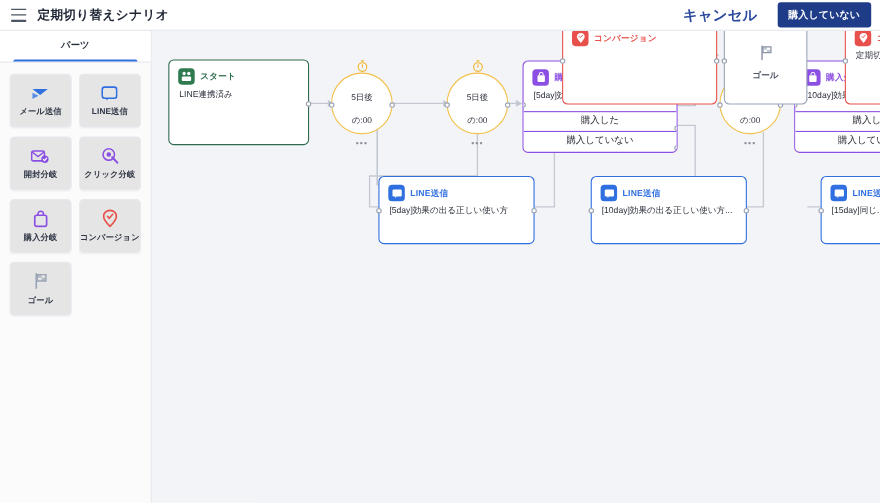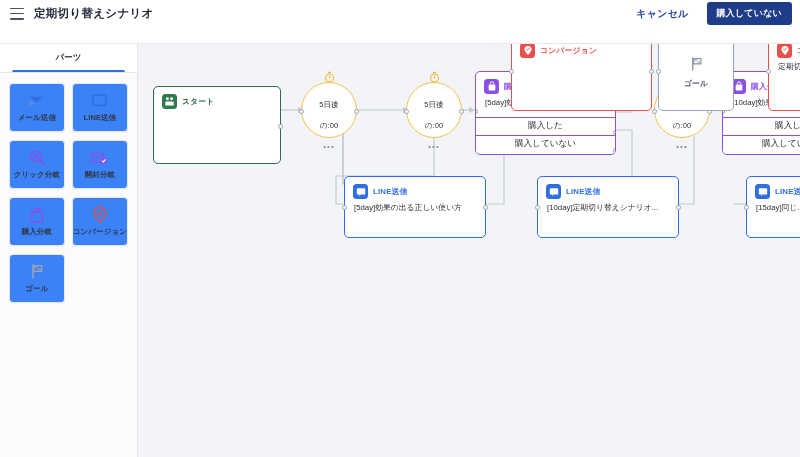--- a/index.html
+++ b/index.html
@@ -7,28 +7,28 @@
     width:800px;height:457px;overflow:hidden;
     font-family:"Liberation Sans","DejaVu Sans",sans-serif;
     background:#ffffff;color:#1f2937;
     -webkit-font-smoothing:antialiased;
   }
   .app{position:relative;width:800px;height:457px;display:flex;flex-direction:column;}
 
   
   .topbar{
     height:27px;min-height:27px;background:#fff;border-bottom:1px solid #e3e6ec;
-    display:flex;align-items:center;padding:0 8px 16px 10px;gap:10px;position:relative;z-index:30;
+    display:flex;align-items:center;padding:0 8px 0 10px;gap:10px;position:relative;z-index:30;
   }
   .hamburger{width:14px;height:12px;display:flex;flex-direction:column;justify-content:space-between;cursor:pointer;}
   .hamburger i{display:block;height:1.6px;background:#4b5563;border-radius:1px;}
   .app-title{font-size:11.5px;font-weight:bold;color:#1d2433;letter-spacing:.3px;}
   .topbar-spacer{flex:1;}
   .btn-cancel{
-    font-size:10px;color:#2b4a9b;background:transparent;border:none;padding:4px 8px;
+    font-size:13px;color:#2b4a9b;background:transparent;border:none;padding:4px 8px;
     cursor:pointer;font-weight:bold;letter-spacing:.2px;margin-left:28px;
   }
   .btn-save{
     font-size:9px;color:#fff;background:#1f3c88;border:none;border-radius:3px;
     padding:5px 10px;cursor:pointer;font-weight:bold;letter-spacing:.2px;
   }
 
   
   .body{flex:1;display:flex;min-height:0;}
 
@@ -42,21 +42,21 @@
     flex:1;display:flex;align-items:center;justify-content:center;
     font-size:8.5px;font-weight:bold;color:#2f6fe0;cursor:pointer;position:relative;
   }
   .tab.active{color:#1f2937;}
   .tab.active:after{
     content:"";position:absolute;left:12px;right:12px;bottom:0;height:2.5px;
     background:#2f6fe0;border-radius:2px 2px 0 0;
   }
   .palette{padding:10px 9px;display:grid;grid-template-columns:1fr 1fr;gap:8px 7px;}
   .palette-item{
-    background:#3b82f6;border:1px solid #e6e8ee;border-radius:4px;height:47px;
+    background:#e5e5e5;border:1px solid #e6e8ee;border-radius:4px;height:47px;
     display:flex;flex-direction:column;align-items:center;justify-content:center;gap:4px;
     cursor:grab;box-shadow:0 1px 1px rgba(16,24,40,.03);
   }
   .palette-item .pi-icon{height:17px;display:flex;align-items:center;justify-content:center;}
   .palette-item .pi-label{font-size:7.5px;color:#303645;font-weight:bold;letter-spacing:.1px;white-space:nowrap;}
 
   
   .canvas{
     flex:1;position:relative;background:#f3f4f7;overflow:hidden;
   }
@@ -64,21 +64,21 @@
   svg.edges{position:absolute;left:0;top:0;width:663px;height:430px;overflow:visible;}
 
   .node{position:absolute;box-sizing:border-box;background:#fff;}
   .node-head{display:flex;align-items:center;gap:5px;padding:7px 8px 3px 8px;}
   .node-ico{width:15px;height:15px;border-radius:3.5px;display:flex;align-items:center;justify-content:center;flex:0 0 auto;}
   .node-title{font-size:7.8px;font-weight:bold;letter-spacing:.2px;}
   .node-body{font-size:7.8px;color:#2a2f3a;padding:1px 8px 8px 9px;line-height:1.35;
     white-space:nowrap;overflow:hidden;text-overflow:ellipsis;}
 
   
-  .n-start{border:1.4px solid #2f6b4f;border-radius:5px;margin-top:16px;}
+  .n-start{border:1.4px solid #2f6b4f;border-radius:5px;}
   .n-start .node-ico{background:#2f7a4e;}
   .n-start .node-title{color:#2d6b4a;}
 
   .n-line{border:1.4px solid #2f6fe0;border-radius:5px;}
   .n-line .node-ico{background:#2f6fe0;}
   .n-line .node-title{color:#2f6fe0;}
 
   .n-conv{border:1.4px solid #e8514b;border-radius:5px;}
   .n-conv .node-ico{background:#e8514b;}
   .n-conv .node-title{color:#e8514b;}
@@ -152,39 +152,39 @@
             <svg width="15" height="14" viewBox="0 0 20 18">
               <rect x="1.2" y="1.2" width="17.6" height="13.5" rx="3" fill="none" stroke="#2f6fe0" stroke-width="2"></rect>
               <path d="M6 14.6 L9.5 14.6 L6.6 17.4 Z" fill="#2f6fe0"></path>
             </svg>
           </span>
           <span class="pi-label">LINE送信</span>
         </div>
 
         <div class="palette-item">
           <span class="pi-icon">
-            <svg width="16" height="15" viewBox="0 0 20 19">
-              <circle cx="8.6" cy="8.2" r="6.6" fill="none" stroke="#8b4fe3" stroke-width="1.8"></circle>
-              <circle cx="8.6" cy="8.2" r="2.6" fill="#8b4fe3"></circle>
-              <path d="M12.6 11.4 L18.4 17.6" stroke="#8b4fe3" stroke-width="2.3" stroke-linecap="round"></path>
-            </svg>
-          </span>
-          <span class="pi-label">クリック分岐</span>
-        </div>
-
-        <div class="palette-item">
-          <span class="pi-icon">
             <svg width="17" height="14" viewBox="0 0 22 18">
               <rect x="1" y="3" width="15" height="11.5" rx="2" fill="none" stroke="#8b4fe3" stroke-width="1.8"></rect>
               <path d="M1.6 4 L8.5 9.5 L15.4 4" fill="none" stroke="#8b4fe3" stroke-width="1.6"></path>
               <circle cx="16.6" cy="12.6" r="4.3" fill="#8b4fe3"></circle>
               <path d="M14.7 12.7 L16.1 14.1 L18.6 11.2" fill="none" stroke="#fff" stroke-width="1.4" stroke-linecap="round"></path>
             </svg>
           </span>
           <span class="pi-label">開封分岐</span>
+        </div>
+
+        <div class="palette-item">
+          <span class="pi-icon">
+            <svg width="16" height="15" viewBox="0 0 20 19">
+              <circle cx="8.6" cy="8.2" r="6.6" fill="none" stroke="#8b4fe3" stroke-width="1.8"></circle>
+              <circle cx="8.6" cy="8.2" r="2.6" fill="#8b4fe3"></circle>
+              <path d="M12.6 11.4 L18.4 17.6" stroke="#8b4fe3" stroke-width="2.3" stroke-linecap="round"></path>
+            </svg>
+          </span>
+          <span class="pi-label">クリック分岐</span>
         </div>
 
         <div class="palette-item">
           <span class="pi-icon">
             <svg width="14" height="16" viewBox="0 0 16 19">
               <path d="M5 5.6 V4.2 a3 3 0 0 1 6 0 V5.6" fill="none" stroke="#8b4fe3" stroke-width="1.7"></path>
               <rect x="1.6" y="5.6" width="12.8" height="12" rx="2" fill="none" stroke="#8b4fe3" stroke-width="1.8"></rect>
             </svg>
           </span>
           <span class="pi-label">購入分岐</span>
@@ -269,20 +269,21 @@
           <div class="node-head">
             <span class="node-ico">
               <svg width="11" height="11" viewBox="0 0 14 14">
                 <circle cx="4.3" cy="3.6" r="1.9" fill="#fff"></circle>
                 <circle cx="9.7" cy="3.6" r="1.9" fill="#fff"></circle>
                 <rect x="1.6" y="7" width="10.8" height="5.2" rx="1.2" fill="#fff"></rect>
               </svg>
             </span>
             <span class="node-title">スタート</span>
           </div>
+          <div class="node-body">LINE連携済み</div>
           <div class="port r" style="top:37px;"></div>
         </div>
 
         <div class="node n-wait" style="left:163px;top:38px;width:56px;height:56px;">
           <span class="w-ico">
             <svg width="11" height="12" viewBox="0 0 18 19">
               <circle cx="9" cy="11" r="6.4" fill="none" stroke="#f0b429" stroke-width="1.7"></circle>
               <rect x="6.6" y="1" width="4.8" height="1.9" rx=".9" fill="#f0b429"></rect>
               <path d="M9 7.6 V11.2" stroke="#f0b429" stroke-width="1.6" stroke-linecap="round"></path>
             </svg>
@@ -417,21 +418,21 @@
         <div class="node n-line" style="left:399px;top:132px;width:142px;height:62px;">
           <div class="node-head">
             <span class="node-ico">
               <svg width="10" height="10" viewBox="0 0 20 18">
                 <rect x="1.6" y="1.6" width="16.8" height="12.6" rx="2.4" fill="#fff"></rect>
                 <path d="M6.2 14.2 L9.6 14.2 L6.8 17.2 Z" fill="#fff"></path>
               </svg>
             </span>
             <span class="node-title">LINE送信</span>
           </div>
-          <div class="node-body">[10day]定期切り替えシナリオ...</div>
+          <div class="node-body">[10day]効果の出る正しい使い方...</div>
           <div class="port l" style="top:28px;"></div>
           <div class="port r" style="top:28px;"></div>
         </div>
 
         <div class="node n-line" style="left:608px;top:132px;width:142px;height:62px;">
           <div class="node-head">
             <span class="node-ico">
               <svg width="10" height="10" viewBox="0 0 20 18">
                 <rect x="1.6" y="1.6" width="16.8" height="12.6" rx="2.4" fill="#fff"></rect>
                 <path d="M6.2 14.2 L9.6 14.2 L6.8 17.2 Z" fill="#fff"></path>

